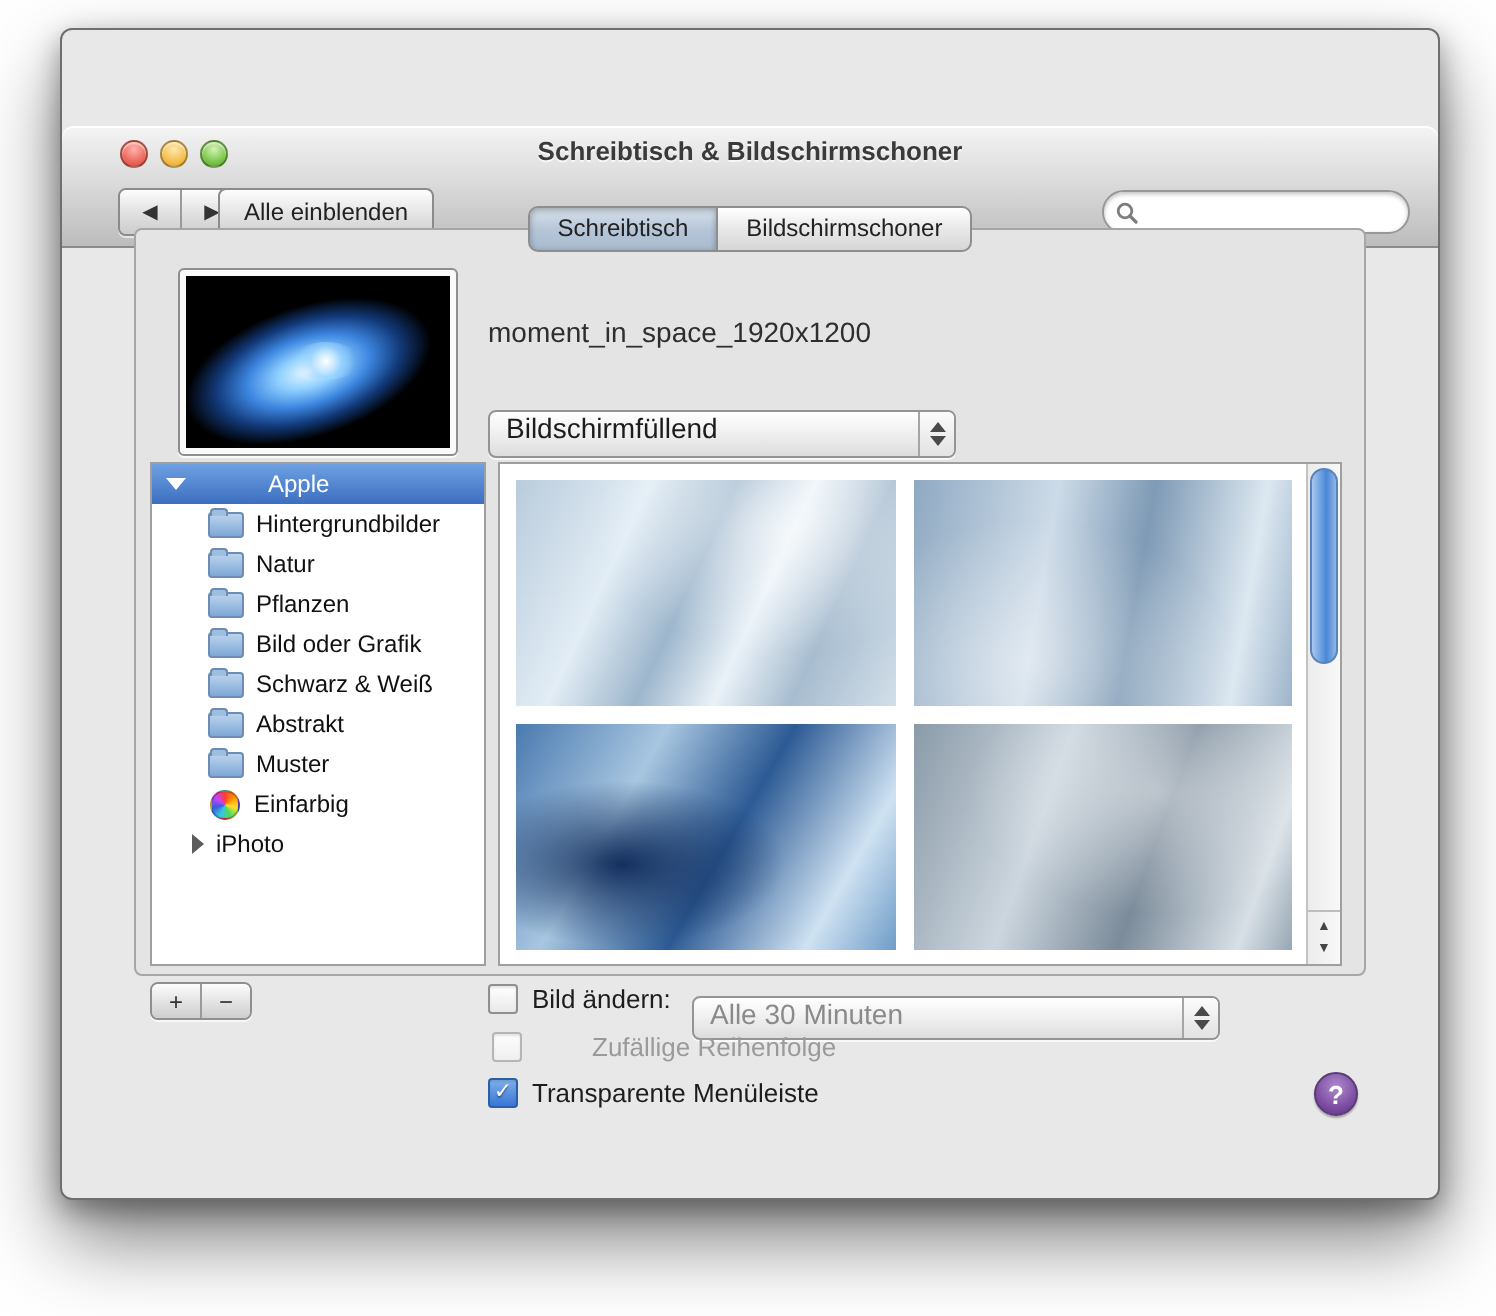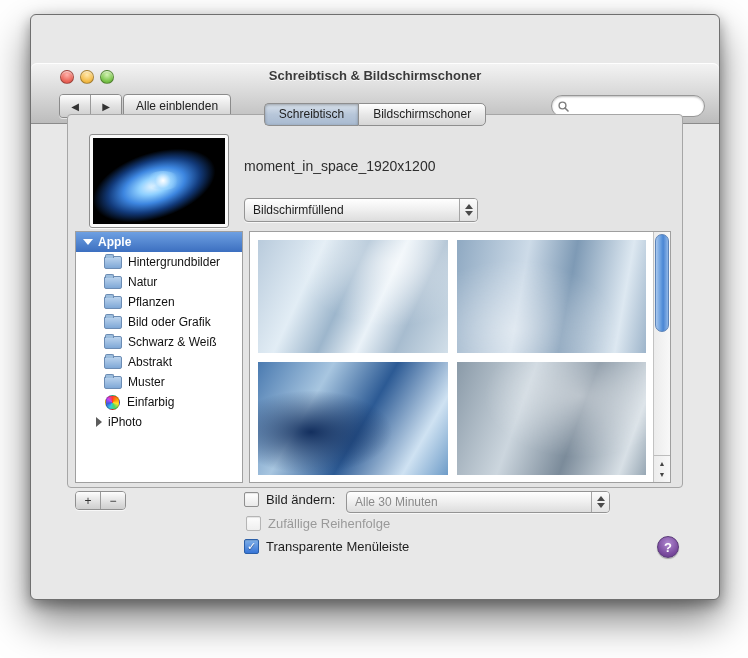--- a/index.html
+++ b/index.html
@@ -18,21 +18,21 @@
   .tl-min{left:49px;background:radial-gradient(circle at 50% 30%,#ffe9b0,#f5bf4f 60%,#dfa123);}
   .tl-zoom{left:69px;background:radial-gradient(circle at 50% 30%,#d4f2b5,#7fc850 60%,#56a027);}
   .nav-seg{position:absolute;left:28px;top:31px;height:22px;display:flex;border:1px solid #8b8b8b;border-radius:4px;overflow:hidden;
           box-shadow:0 1px 0 rgba(255,255,255,0.6);}
   .nav-btn{width:30px;height:22px;display:flex;align-items:center;justify-content:center;
           background:linear-gradient(#fdfdfd,#e2e2e2 50%,#cdcdcd);font-size:10px;color:#333;}
   .nav-btn + .nav-btn{border-left:1px solid #9a9a9a;}
   .btn{position:absolute;height:22px;border:1px solid #8b8b8b;border-radius:4px;
           background:linear-gradient(#fdfdfd,#e6e6e6 50%,#d0d0d0);font-size:12px;color:#222;
           display:flex;align-items:center;justify-content:center;padding:0 12px;box-shadow:0 1px 0 rgba(255,255,255,0.6);}
-  .show-all{left:92px;top:31px;}
+  .show-all{left:78px;top:31px;}
   .search{position:absolute;right:14px;top:32px;width:152px;height:20px;background:#fff;border:1px solid #979797;
           border-radius:11px;display:flex;align-items:center;box-shadow:inset 0 1px 2px rgba(0,0,0,0.25);}
   .search svg{margin-left:6px;}
   .search input{border:none;outline:none;background:transparent;flex:1;font-size:12px;height:16px;min-width:0;}
   
   .tab-box{position:absolute;left:36px;top:99px;width:614px;height:372px;border:1px solid #a6a6a6;border-radius:4px;
           background:#e4e4e4;}
   .tab-control{position:absolute;top:88px;left:0;right:0;display:flex;justify-content:center;}
   .tab{height:21px;line-height:21px;padding:0 14px;font-size:12px;color:#222;border:1px solid #8e8e8e;
           background:linear-gradient(#ffffff,#e8e8e8 50%,#d6d6d6);}
@@ -42,38 +42,38 @@
   
   .preview-well{position:absolute;left:58px;top:119px;width:132px;height:86px;border:1px solid #8e8e8e;border-radius:3px;
           background:#fafafa;padding:3px;box-shadow:0 1px 0 rgba(255,255,255,0.8);}
   .galaxy{position:relative;width:100%;height:100%;background:#000;overflow:hidden;}
   .galaxy .core{position:absolute;left:-25%;top:-35%;width:150%;height:170%;transform:rotate(-18deg);
           background:radial-gradient(ellipse 40% 28% at 47% 52%,#eef8ff,#8fd0ff 20%,#3d86e0 40%,#123a7a 60%,rgba(2,8,20,0) 80%);}
   .galaxy .spark{position:absolute;left:40%;top:38%;width:26%;height:22%;border-radius:50%;
           background:radial-gradient(circle,#ffffff,rgba(160,215,255,0.6) 40%,rgba(0,0,0,0) 75%);}
   .preview-name{position:absolute;left:213px;top:143px;font-size:14px;color:#2e2e2e;}
   
-  .popup{position:absolute;height:22px;border:1px solid #949494;border-radius:4px;display:flex;align-items:center;
-          background:linear-gradient(#ffffff,#efefef 50%,#dddddd);box-shadow:0 1px 0 rgba(255,255,255,0.7);font-size:12px;color:#1c1c1c;}
+  .popup{position:absolute;height:22px;border:1px solid #949494;border-radius:4px;display:flex;align-items:flex-start;
+          background:linear-gradient(#ffffff,#efefef 50%,#dddddd);box-shadow:0 1px 0 rgba(255,255,255,0.7);font-size:14px;color:#1c1c1c;margin-top:7px;}
   .popup .popup-label{flex:1;padding:0 8px;white-space:nowrap;overflow:hidden;}
   .popup .stepper{width:17px;height:100%;border-left:1px solid #a5a5a5;display:flex;flex-direction:column;align-items:center;justify-content:center;gap:2px;
           background:linear-gradient(#fcfcfc,#e2e2e2);border-radius:0 3px 3px 0;}
   .tri-up{width:0;height:0;border-left:4px solid transparent;border-right:4px solid transparent;border-bottom:5px solid #4a4a4a;display:block;}
   .tri-down{width:0;height:0;border-left:4px solid transparent;border-right:4px solid transparent;border-top:5px solid #4a4a4a;display:block;}
   .fill-popup{left:213px;top:183px;width:232px;}
   .interval-popup{left:315px;top:476px;width:262px;height:20px;}
   .interval-popup .popup-label{color:#8a8a8a;}
   
   .source-list{position:absolute;left:44px;top:216px;width:166px;height:250px;background:#ffffff;border:1px solid #9f9f9f;
           overflow:hidden;font-size:12px;color:#111;}
   .row{height:20px;display:flex;align-items:center;}
   .row .disc{margin:0 5px 0 7px;}
   .disc-down-w{width:0;height:0;border-left:5px solid transparent;border-right:5px solid transparent;border-top:6px solid #ffffff;}
   .disc-right{width:0;height:0;border-top:5px solid transparent;border-bottom:5px solid transparent;border-left:6px solid #5c5c5c;}
-  .row.selected{background:linear-gradient(#6ea0e2,#3c6fc0);color:#ffffff;font-weight:bold;}
+  .row.selected{background:linear-gradient(#6ea0e2,#3c6fc0);color:#ffffff;font-weight:normal;gap:36px;}
   .child{padding-left:28px;}
   .folder{position:relative;width:16px;height:11px;margin-right:6px;background:linear-gradient(#bcd4ee,#7fa8d6);border:1px solid #6b8cb4;border-radius:2px;}
   .folder:before{content:"";position:absolute;left:0;top:-3px;width:7px;height:3px;background:#9dbede;border:1px solid #6b8cb4;border-bottom:none;border-radius:2px 2px 0 0;}
   .colorwheel{width:13px;height:13px;border-radius:50%;margin-right:7px;margin-left:1px;border:1px solid rgba(0,0,0,0.25);
           background:conic-gradient(#ff3b30,#ff9500,#ffe12b,#4cd964,#34c7e3,#3b5bdb,#c644fc,#ff3b30);}
   
   .thumbs{position:absolute;left:218px;top:216px;width:420px;height:250px;background:#ffffff;border:1px solid #9f9f9f;overflow:hidden;}
   .thumb-grid{position:absolute;left:0;top:0;right:16px;bottom:0;padding:8px;display:grid;grid-template-columns:1fr 1fr;grid-auto-rows:113px;gap:9px;}
   .thumb{width:100%;height:100%;}
   .thumb1{background:radial-gradient(ellipse at 70% 20%,rgba(255,255,255,0.55),rgba(255,255,255,0) 50%),
@@ -226,21 +226,21 @@
     <span>Bild ändern:</span>
   </div>
   <div class="popup interval-popup">
     <span class="popup-label">Alle 30 Minuten</span>
     <span class="stepper">
       <i class="tri-up"></i>
       <i class="tri-down"></i>
     </span>
   </div>
 
-  <div class="check-row" style="left:215px;top:501px;">
+  <div class="check-row" style="left:215px;top:501px;gap:28px;">
     <span class="checkbox dim"></span>
     <span class="disabled-label">Zufällige Reihenfolge</span>
   </div>
 
   <div class="check-row" style="left:213px;top:524px;">
     <span class="checkbox checked">
       <span class="mark">✓</span>
     </span>
     <span>Transparente Menüleiste</span>
   </div>

